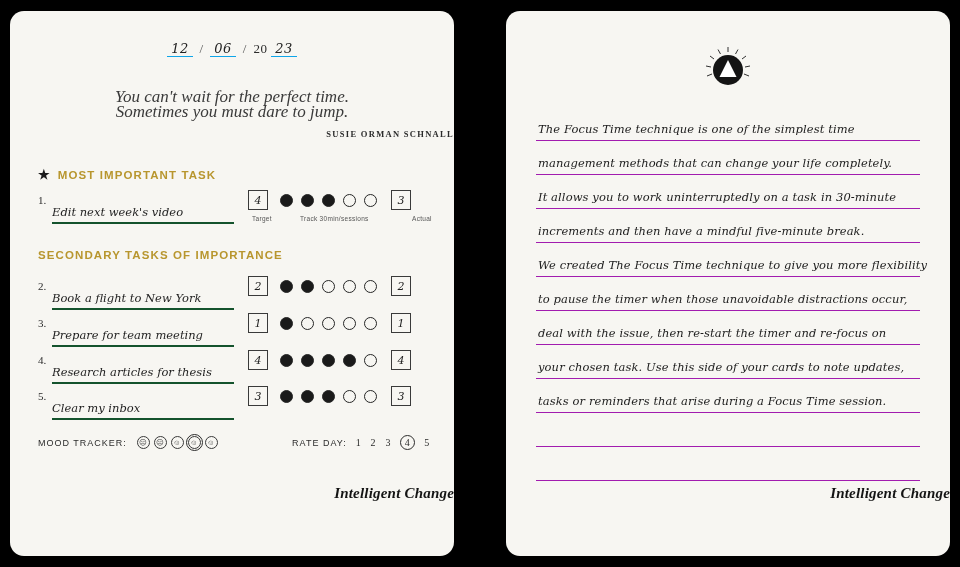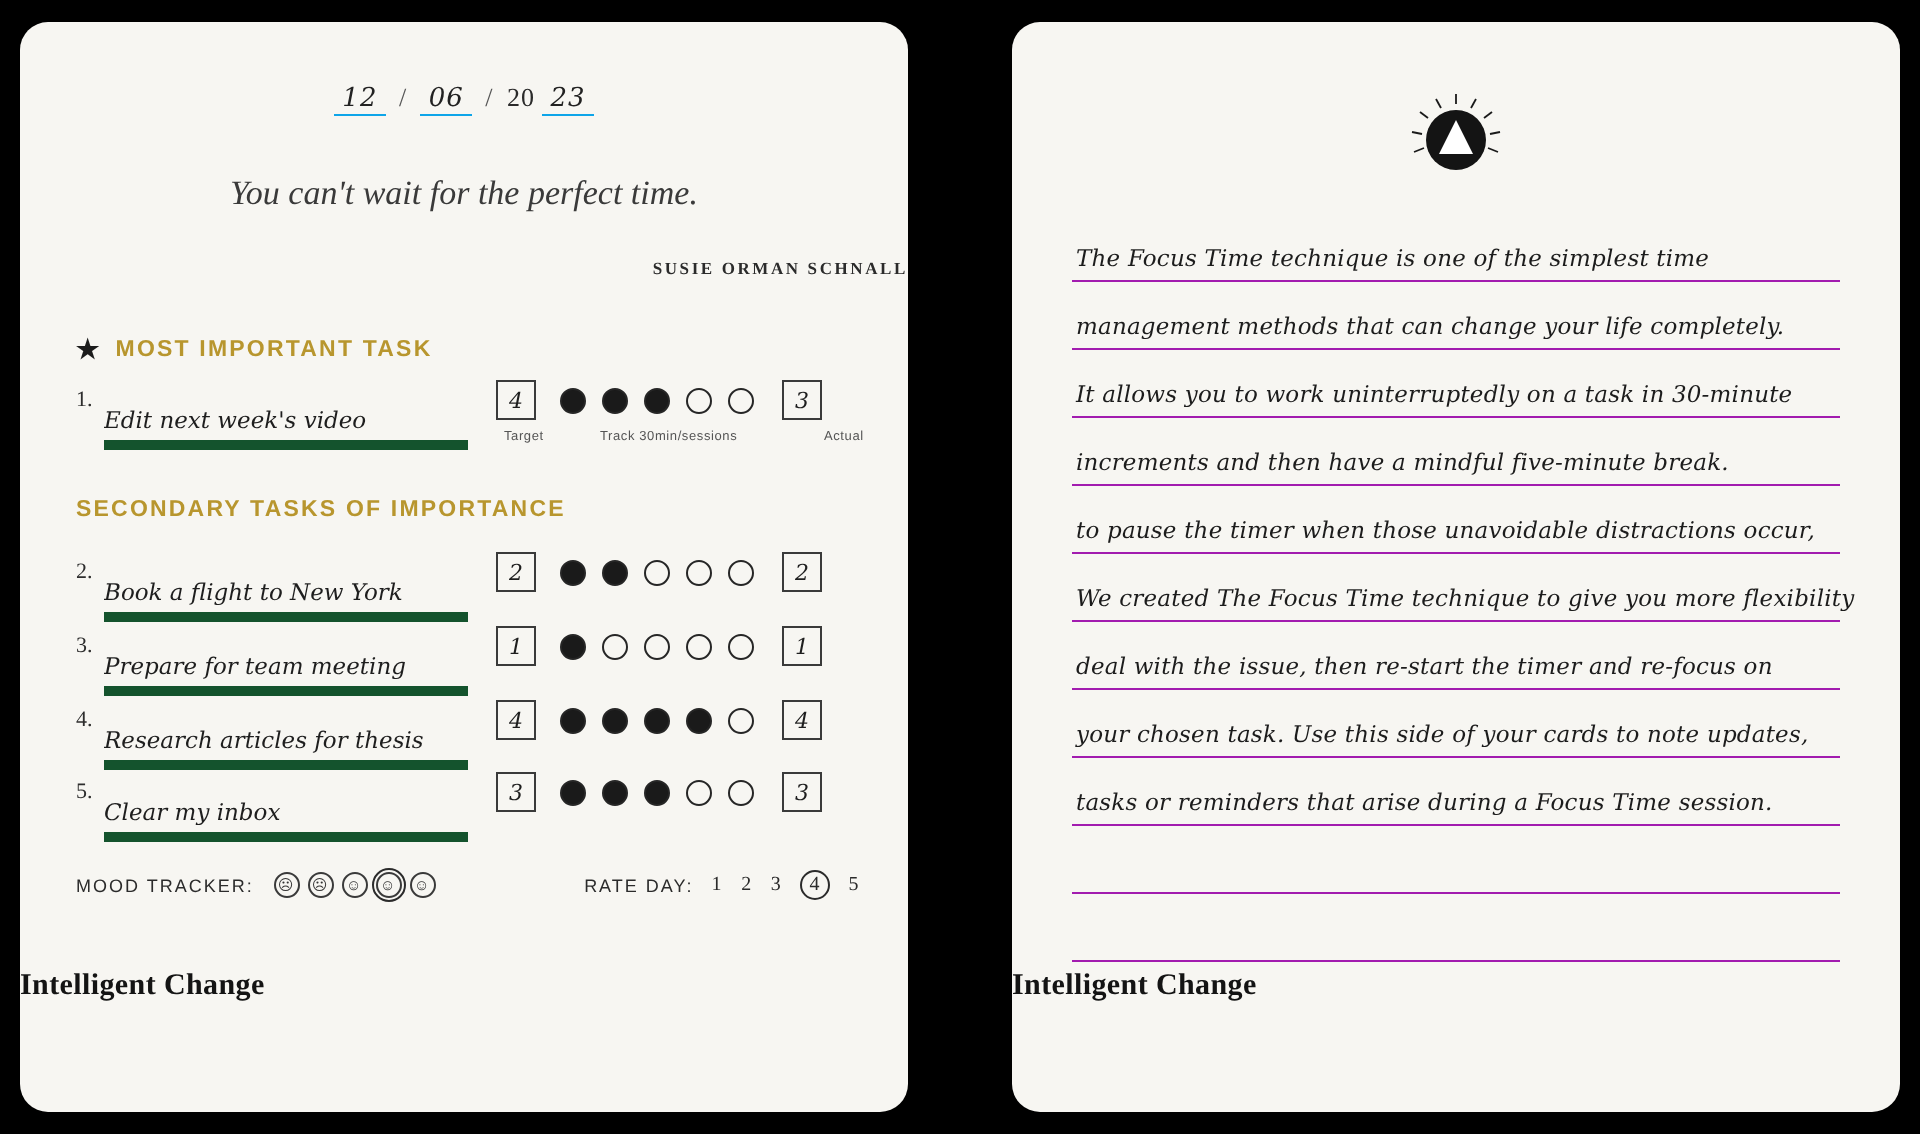--- a/index.html
+++ b/index.html
@@ -121,21 +121,21 @@
     width: 14px;
     flex: none;
   }
   .task-text {
     flex: none;
     width: 182px;
     font-family: "DejaVu Serif", serif;
     font-style: italic;
     font-size: 11.5px;
     color: #1e1e1e;
-    border-bottom: 5px solid #14532d;
+    border-bottom: 2px solid #14532d;
     padding-bottom: 3px;
     white-space: nowrap;
     overflow: hidden;
     margin-top: 28px;
   }
   .box {
     width: 20px;
     height: 20px;
     border: 1px solid #3a3a3a;
     display: flex;
@@ -224,26 +224,27 @@
     border-radius: 50%;
     text-align: center;
     line-height: 14px;
     box-sizing: border-box;
   }
 
   .brand {
     position: absolute;
     left: 0; right: 0;
     top: 474px;
-    text-align: left;
+    text-align: right;
     font-family: "Liberation Serif", serif;
     font-weight: bold;
     font-size: 15px;
     color: #141414;
     letter-spacing: .2px;
+    font-style: italic;
   }
 
   
   .logo {
     position: absolute;
     top: 36px;
     left: 50%;
     transform: translateX(-50%);
     width: 46px;
     height: 46px;
@@ -282,20 +283,21 @@
       <span class="hw">12</span>
       <span class="sep">/</span>
       <span class="hw">06</span>
       <span class="sep">/</span>
       <span>20</span>
       <span class="hw">23</span>
     </div>
 
     <div class="quote">
       <div>You can't wait for the perfect time.</div>
+      <div>Sometimes you must dare to jump.</div>
     </div>
     <div class="quote-author">SUSIE ORMAN SCHNALL</div>
 
     <div class="section-head sec-mit">
       <span class="star-icon">★</span>
       <span>MOST IMPORTANT TASK</span>
     </div>
 
     <div class="task-row" style="top:176px;">
       <span class="task-num">1.</span>
@@ -426,24 +428,24 @@
       <div class="rline">
           <span>management methods that can change your life completely.</span>
         </div>
       <div class="rline">
           <span>It allows you to work uninterruptedly on a task in 30-minute</span>
         </div>
       <div class="rline">
           <span>increments and then have a mindful five-minute break.</span>
         </div>
       <div class="rline">
+          <span>We created The Focus Time technique to give you more flexibility</span>
+        </div>
+      <div class="rline">
           <span>to pause the timer when those unavoidable distractions occur,</span>
-        </div>
-      <div class="rline">
-          <span>We created The Focus Time technique to give you more flexibility</span>
         </div>
       <div class="rline">
           <span>deal with the issue, then re-start the timer and re-focus on</span>
         </div>
       <div class="rline">
           <span>your chosen task. Use this side of your cards to note updates,</span>
         </div>
       <div class="rline">
           <span>tasks or reminders that arise during a Focus Time session.</span>
         </div>

